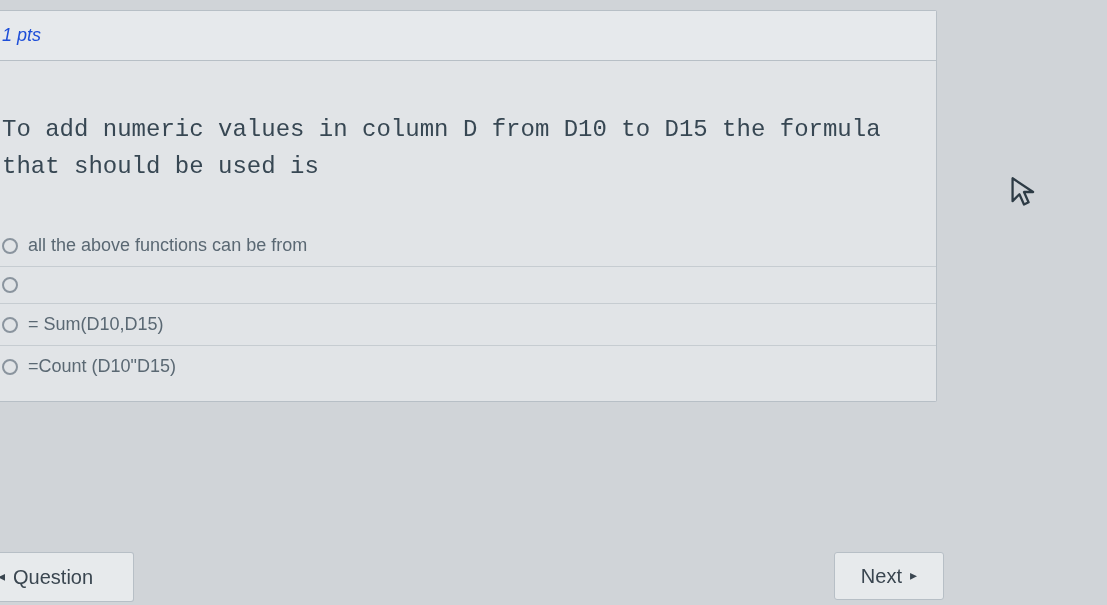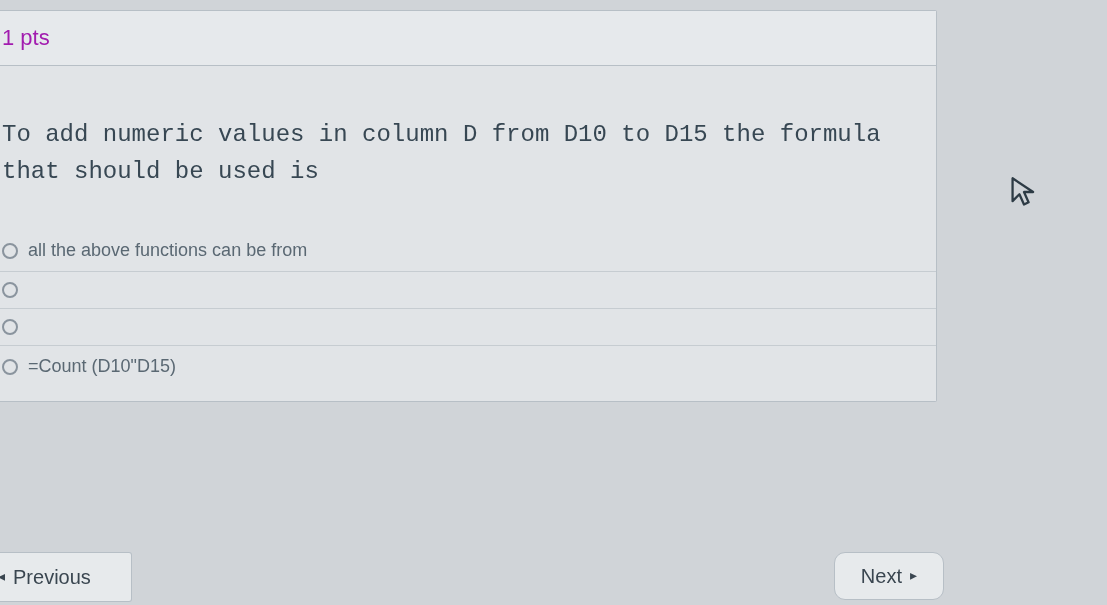--- a/index.html
+++ b/index.html
@@ -27,23 +27,24 @@
     padding: 14px 28px 14px 10px;
     border-bottom: 1px solid #b7bfc6;
     background: #e6e9ec;
   }
   .question-title {
     font-size: 26px;
     font-weight: 400;
     color: #3a4650;
   }
   .question-pts {
-    font-size: 22px;
+    font-size: 18px;
     font-weight: 500;
-    color: #a21caf;
+    color: #1d4ed8;
+    font-style: italic;
   }
   .question-body {
     padding: 50px 10px 40px 10px;
   }
   .question-text {
     font-size: 24px;
     line-height: 1.55;
     color: #374753;
     font-weight: 400;
     font-family: Liberation Mono, monospace;
@@ -91,21 +92,21 @@
   }
   .btn {
     display: inline-flex;
     align-items: center;
     gap: 8px;
     background: #e7eaec;
     border: 1px solid #b7bfc6;
     color: #3a4650;
     font-size: 20px;
     padding: 14px 28px;
-    border-radius: 11px;
+    border-radius: 3px;
     cursor: pointer;
     user-select: none;
   }
   .btn.prev {
     border-left: none;
     border-radius: 0 3px 3px 0;
     padding-left: 6px;
     padding-right: 40px;
     
     height: 50px;
@@ -147,32 +148,33 @@
   <div class="answers">
     <label class="answer-row">
       <span class="radio"></span>
       <span>all the above functions can be from</span>
     </label>
     <label class="answer-row">
       <span class="radio"></span>
     </label>
     <label class="answer-row">
       <span class="radio"></span>
+      <span>= Sum(D10,D15)</span>
     </label>
     <label class="answer-row">
       <span class="radio"></span>
       <span>=Count (D10"D15)</span>
     </label>
   </div>
 </div>
 
 <div class="nav-area">
   <div class="btn prev">
     <span class="tri">◂</span>
-    <span>Previous</span>
+    <span>Question</span>
   </div>
   <div class="btn next">
     <span>Next</span>
     <span class="tri">▸</span>
   </div>
 </div>
 
 <div class="cursor">
   <svg viewBox="0 0 24 28">
     <path d="M2 2 L2 22 L8 16 L12 25 L16 23 L12 14 L20 14 Z" fill="none" stroke="#2d3b45" stroke-width="2" stroke-linejoin="round"></path>

